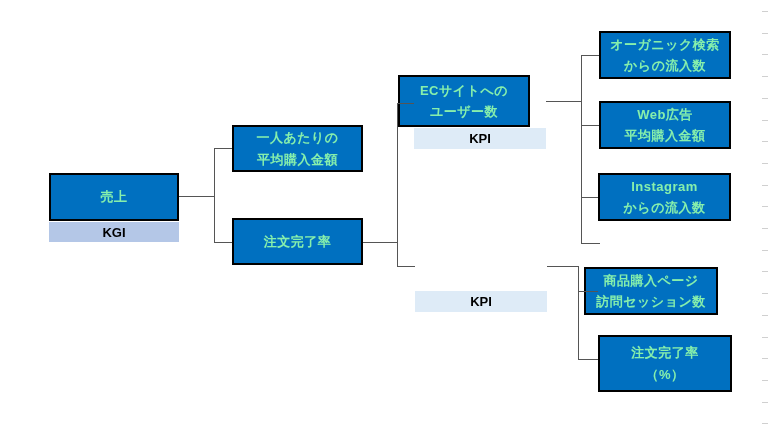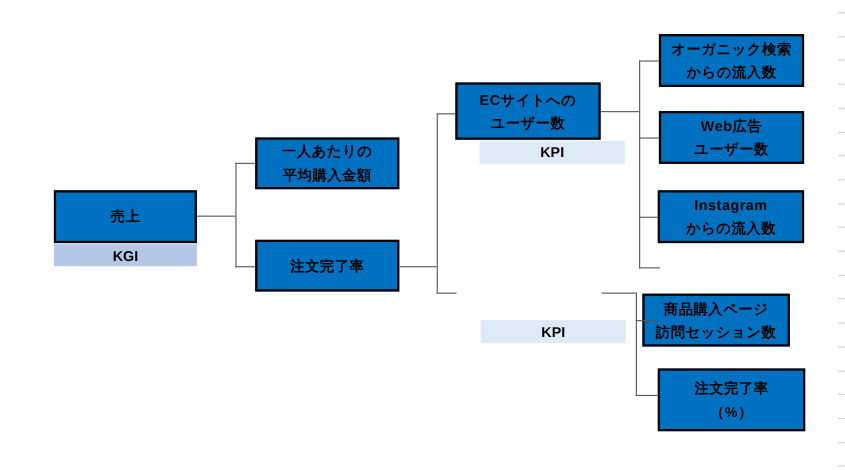--- a/index.html
+++ b/index.html
@@ -11,21 +11,21 @@
     position:relative;
     width:768px;height:427px;
     background:#ffffff;
     overflow:hidden;
   }
   .node{
     position:absolute;
     box-sizing:border-box;
     background:var(--node-fill,#0070C0);
     border:2px solid var(--node-border,#000000);
-    color:#000000;
+    color:#86efac;
     font-weight:bold;
     font-size:13px;
     line-height:1.65;
     display:flex;
     align-items:center;
     justify-content:center;
     text-align:center;
     white-space:pre-line;
     letter-spacing:0.5px;
   }
@@ -34,21 +34,21 @@
     box-sizing:border-box;
     color:#000000;
     font-weight:bold;
     font-size:13px;
     display:flex;
     align-items:center;
     justify-content:center;
     text-align:center;
   }
   .badge.kgi{background:var(--kgi-badge,#B4C7E7);}
-  .badge.kpi{background:var(--kpi-badge,#DEEBF7);margin-left:22px;}
+  .badge.kpi{background:var(--kpi-badge,#DEEBF7);}
   .hline,.vline{
     position:absolute;
     background:var(--connector,#555555);
   }
   .hline{height:1px;}
   .vline{width:1px;}
   .tick{
     position:absolute;
     left:762px;width:6px;height:1px;
     background:var(--grid-tick,#D0D0D0);
@@ -59,30 +59,30 @@
 
 <div class="canvas">
 
   <div class="node" style="left:49px;top:173px;width:130px;height:48px">売上</div>
   <div class="badge kgi" style="left:49px;top:222px;width:130px;height:20px">KGI</div>
 
   <div class="node" style="left:232px;top:125px;width:131px;height:47px">一人あたりの
 平均購入金額</div>
   <div class="node" style="left:232px;top:218px;width:131px;height:47px">注文完了率</div>
 
-  <div class="node" style="left:414px;top:75px;width:132px;height:52px">ECサイトへの
+  <div class="node" style="left:398px;top:75px;width:132px;height:52px">ECサイトへの
 ユーザー数</div>
   <div class="badge kpi" style="left:414px;top:128px;width:132px;height:21px">KPI</div>
 
   <div class="badge kpi" style="left:415px;top:291px;width:132px;height:21px">KPI</div>
 
   <div class="node" style="left:599px;top:31px;width:132px;height:48px">オーガニック検索
 からの流入数</div>
   <div class="node" style="left:599px;top:101px;width:132px;height:48px">Web広告
-ユーザー数</div>
+平均購入金額</div>
   <div class="node" style="left:598px;top:173px;width:133px;height:48px">Instagram
 からの流入数</div>
   <div class="node" style="left:584px;top:267px;width:134px;height:48px">商品購入ページ
 訪問セッション数</div>
   <div class="node" style="left:598px;top:335px;width:134px;height:57px">注文完了率
 （%）</div>
 
   <div class="hline" style="left:179px;top:196px;width:35px"></div>
   <div class="vline" style="left:214px;top:148px;height:95px"></div>
   <div class="hline" style="left:214px;top:148px;width:18px"></div>

